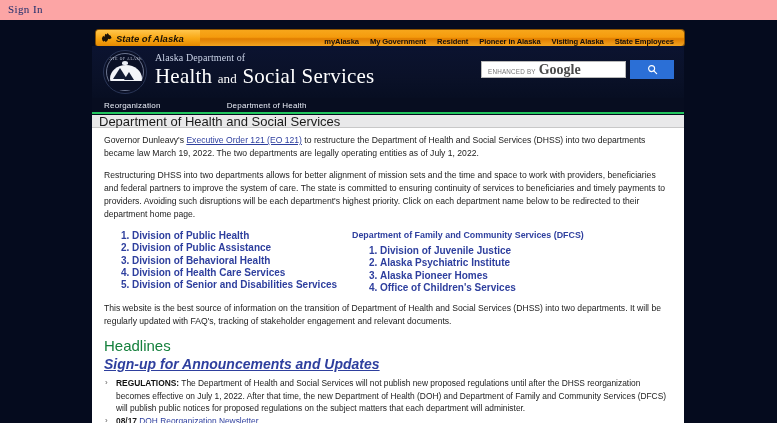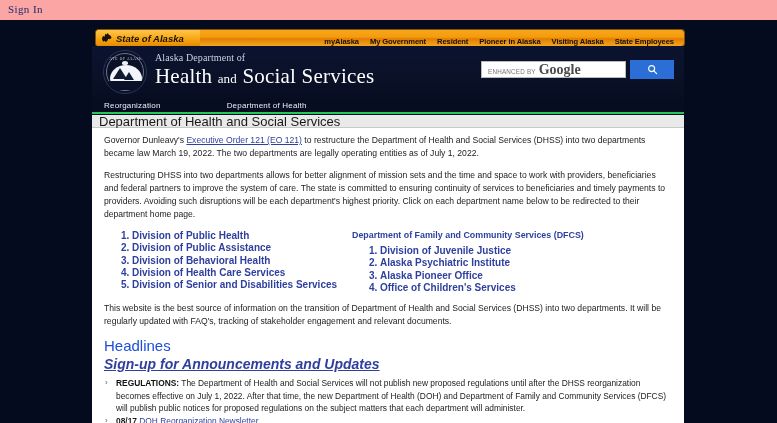--- a/index.html
+++ b/index.html
@@ -229,21 +229,21 @@
     margin: 0; padding-left: 28px;
   }
   ol.dept li {
     font-size: 10px; line-height: 11.8px;
     color: #2e3f9e; font-weight: bold;
     margin-bottom: .5px;
   }
   ol.dept li span { color: #2e3f9e; }
 
   .headline-h {
-    font-size: 15px; color: #1d4ed8; font-weight: normal;
+    font-size: 15px; color: #15803d; font-weight: normal;
     margin: 4px 0 2px 0;
     font-family: "Liberation Sans", sans-serif;
   }
   .signup {
     font-size: 14px; font-style: italic; font-weight: bold;
     color: #2e3f9e; text-decoration: underline;
     display: block; margin-bottom: 5px;
   }
   ul.news { margin: 0; padding: 0; list-style: none; }
   ul.news li {
@@ -343,21 +343,21 @@
           <li><span>Division of Behavioral Health</span></li>
           <li><span>Division of Health Care Services</span></li>
           <li><span>Division of Senior and Disabilities Services</span></li>
         </ol>
       </div>
       <div class="col-r">
         <div class="col-h">Department of Family and Community Services (DFCS)</div>
         <ol class="dept">
           <li><span>Division of Juvenile Justice</span></li>
           <li><span>Alaska Psychiatric Institute</span></li>
-          <li><span>Alaska Pioneer Office</span></li>
+          <li><span>Alaska Pioneer Homes</span></li>
           <li><span>Office of Children's Services</span></li>
         </ol>
       </div>
     </div>
 
     <p class="para">This website is the best source of information on the transition of Department of Health and Social Services (DHSS) into two departments. It will be regularly updated with FAQ's, tracking of stakeholder engagement and relevant documents.</p>
 
     <h2 class="headline-h">Headlines</h2>
     <a class="signup">Sign-up for Announcements and Updates</a>
 

